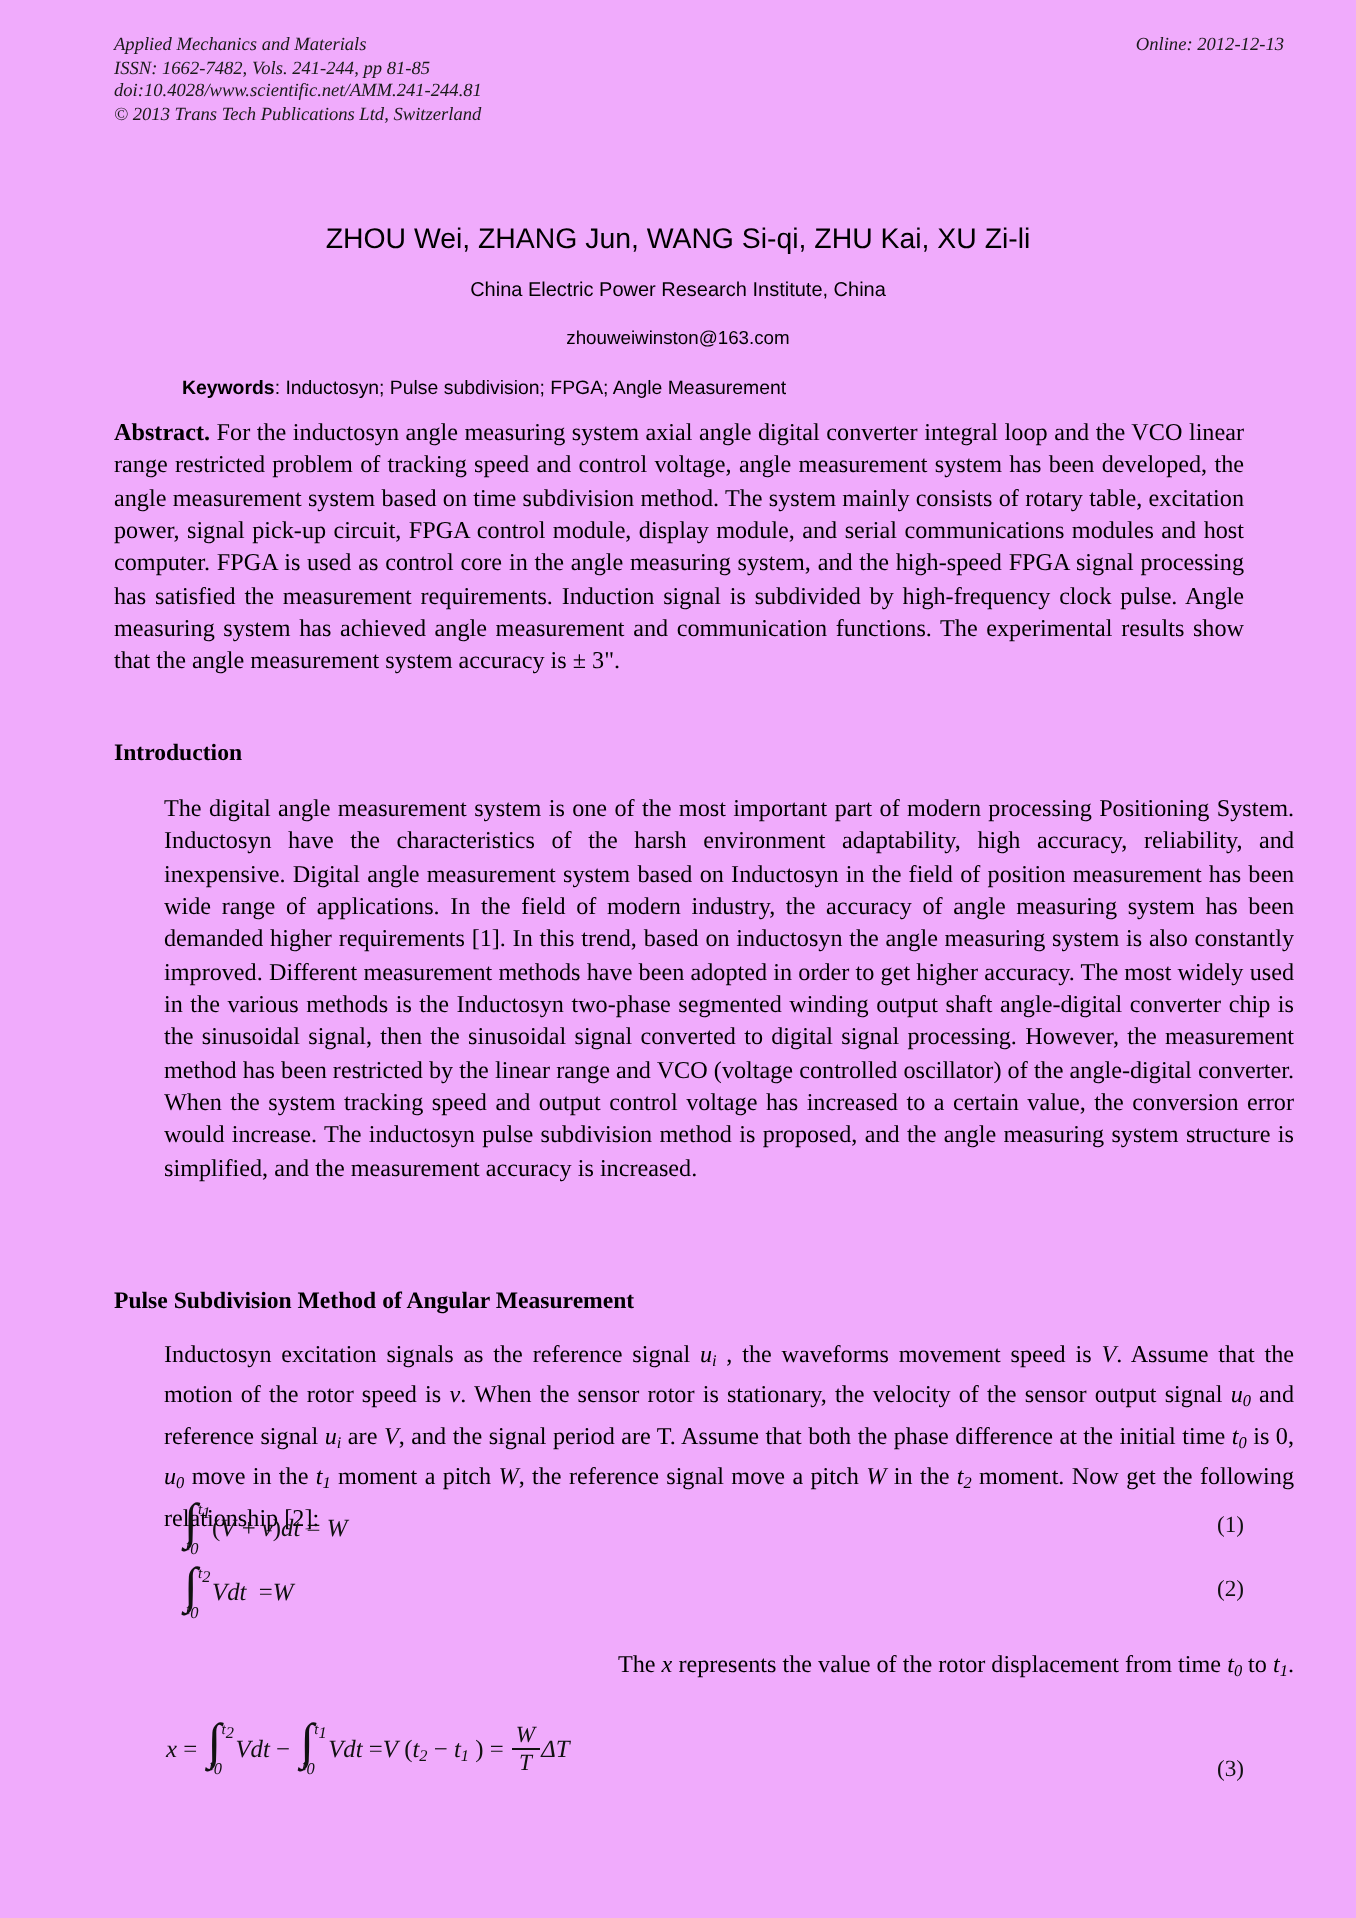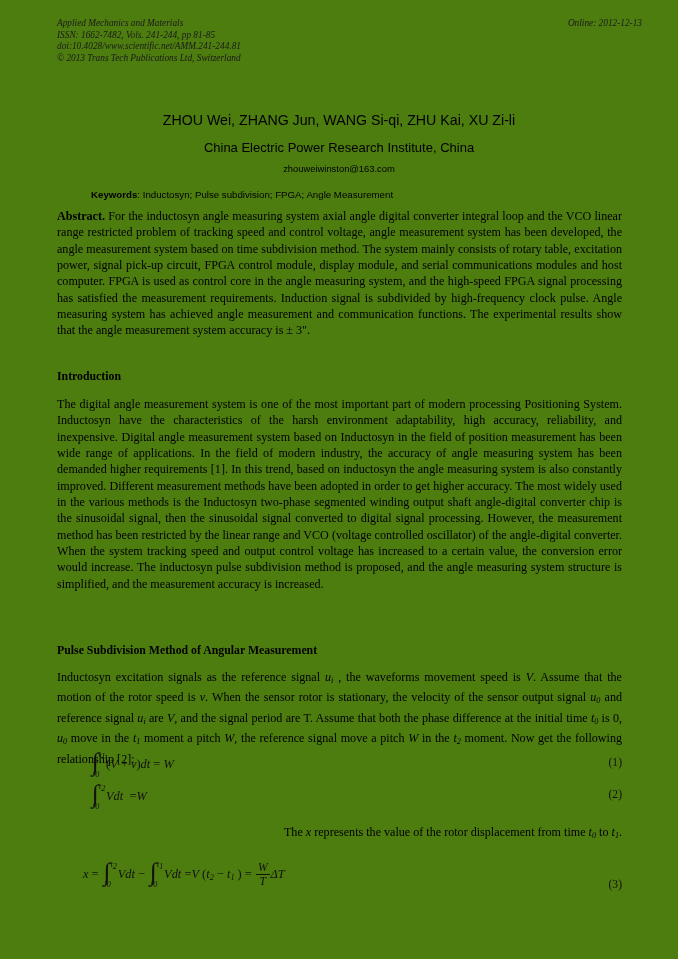--- a/index.html
+++ b/index.html
@@ -14,21 +14,21 @@
     font-family: "Liberation Serif", serif;
     color: #000000;
     overflow: hidden;
   }
 
   .page {
     position: absolute;
     top: 0; left: 0;
     width: 678px;
     height: 959px;
-    background: #4d7c0f;
+    background: #f0abfc;
   }
 
   
   .journal-header {
     position: absolute;
     top: 18px;
     left: 57px;
     right: 36px;
     font-family: "Liberation Serif", serif;
     font-style: italic;
@@ -71,21 +71,21 @@
     font-size: 14.2px;
     color: #000;
   }
   .affiliation {
     position: absolute;
     top: 140px;
     left: 36px;
     right: 36px;
     text-align: center;
     font-family: "Liberation Sans", sans-serif;
-    font-size: 13px;
+    font-size: 10px;
     color: #000;
   }
   .email {
     position: absolute;
     top: 163px;
     left: 36px;
     right: 36px;
     text-align: center;
     font-family: "Liberation Sans", sans-serif;
     font-size: 9.4px;
@@ -123,20 +123,21 @@
     font-size: 11.8px;
   }
   #h-introduction { top: 369px; }
   #h-pulse        { top: 643px; }
 
   .para {
     font-size: 12.1px;
     line-height: 16.35px;
     text-align: justify;
     text-justify: inter-word;
+    margin-left: 25px;
   }
   #p-intro  { top: 396px; }
   #p-pulse  { top: 669px; }
   #p-xrep   { top: 824px; text-indent: 26px; text-align: right; }
 
   
   .eq-row {
     position: absolute;
     left: 57px;
     width: 565px;

